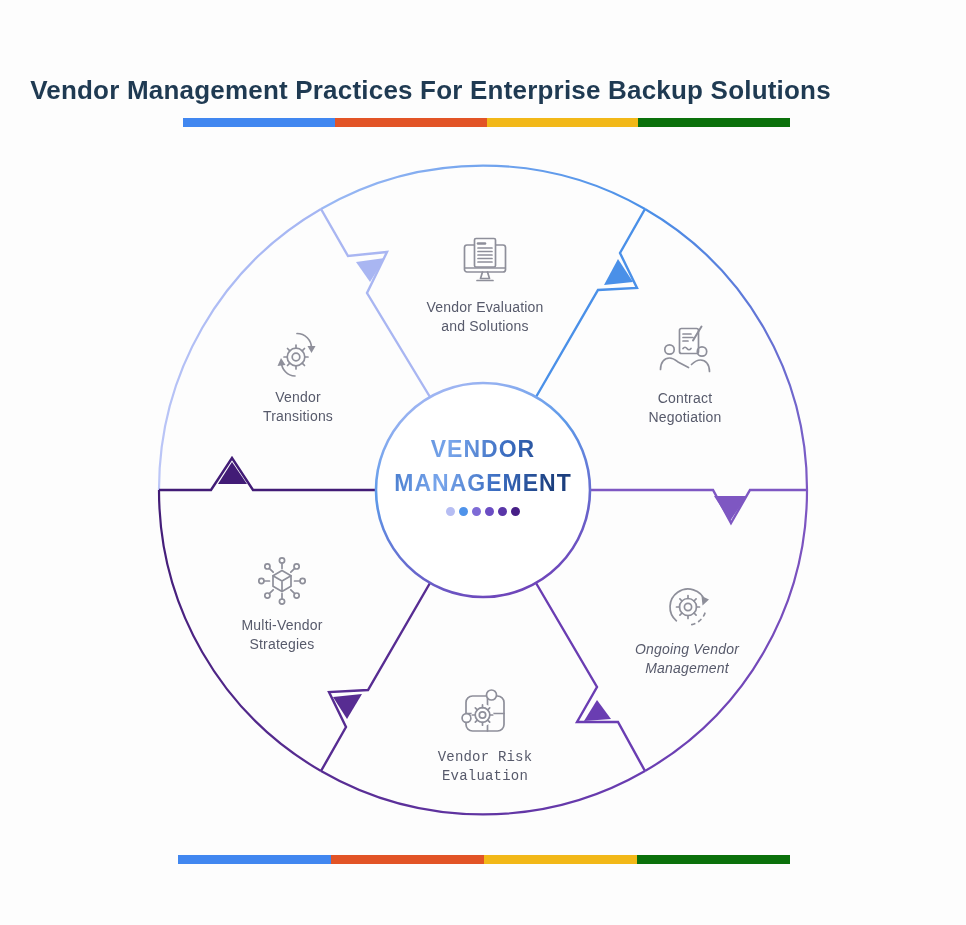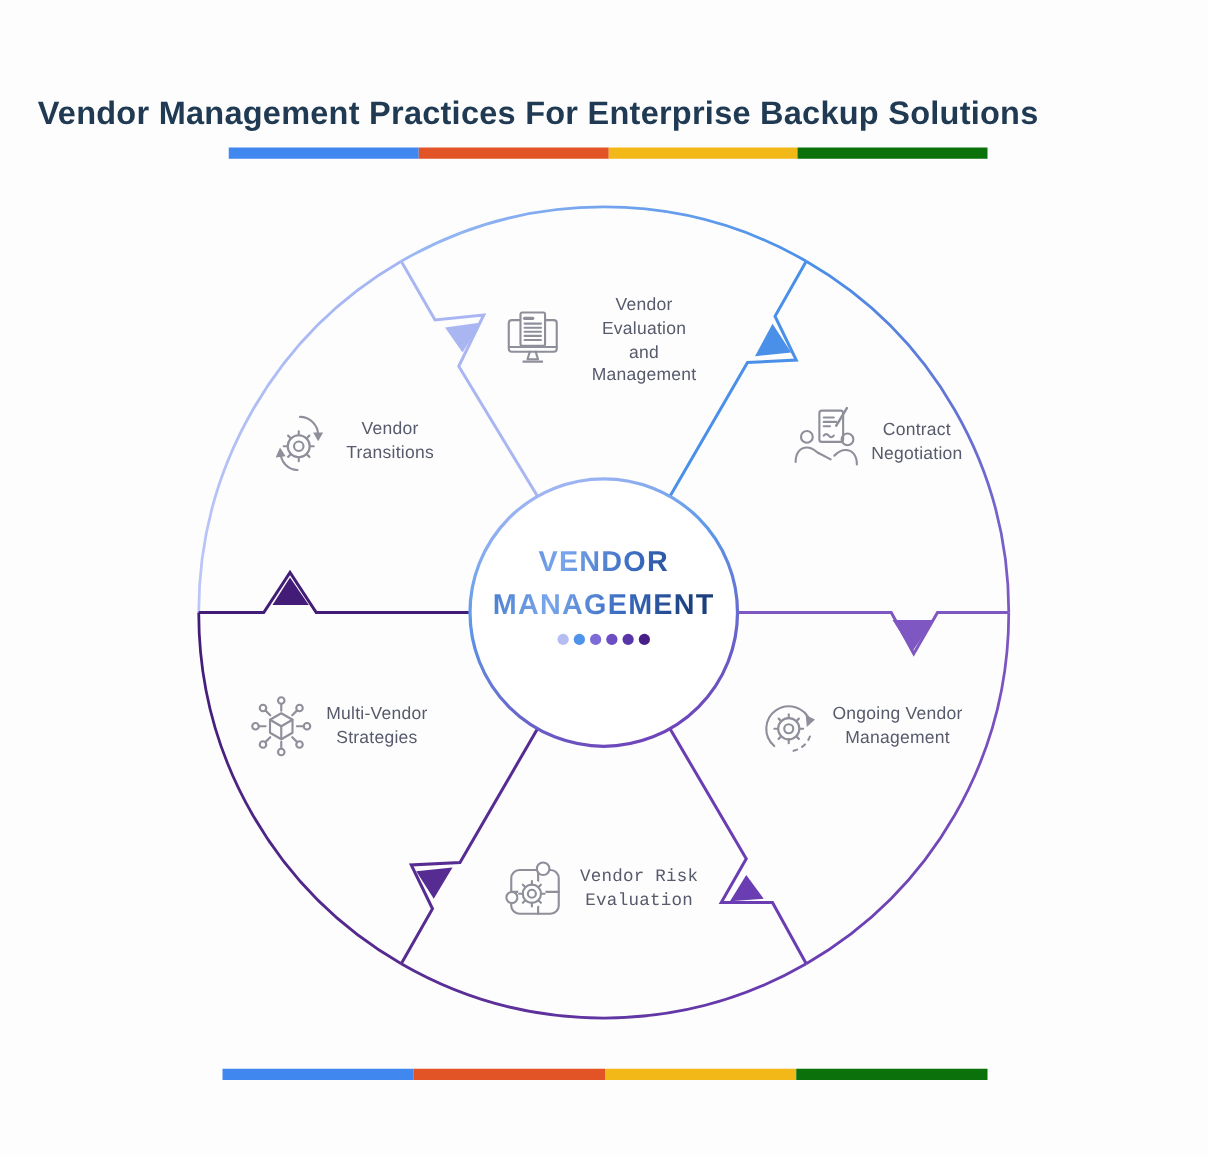--- a/index.html
+++ b/index.html
@@ -25,34 +25,34 @@
   .ct-lines{
     text-align:center;font-weight:700;font-size:23px;line-height:34px;
     letter-spacing:1px;
     -webkit-background-clip:text;background-clip:text;
     color:transparent;-webkit-text-fill-color:transparent;
     background-image:linear-gradient(105deg,#4a7ecf 5%,#7aa7ec 30%,#3a6cc0 60%,#1c3f7e 88%);
   }
   .dots{display:flex;gap:4px;margin-top:7px;}
   .dot{width:9px;height:9px;border-radius:50%;display:inline-block;}
   .section{
-    position:absolute;width:170px;display:flex;flex-direction:row;
+    position:absolute;width:170px;display:flex;flex-direction:column;
     align-items:center;gap:8px;
   }
   .section .label{
     text-align:center;font-size:14px;line-height:1.34;
     color:var(--label-color,#575a6b);letter-spacing:.2px;
   }
   .icon{width:56px;height:56px;display:block;}
   .icon *{vector-effect:non-scaling-stroke;}
   .icon g{stroke:var(--icon-color,#8e8f9a);fill:none;stroke-width:1.7;
     stroke-linecap:round;stroke-linejoin:round;}
   .s1{left:400px;top:234px;}
   .s2{left:600px;top:325px;justify-content:flex-end;}
-  .s3{left:602px;top:552px;}
+  .s3{left:602px;top:576px;font-style:italic;}
   .s4{left:400px;top:684px;font-family:Liberation Mono, monospace;}
   .s5{left:197px;top:552px;}
   .s6{left:213px;top:324px;}
 </style>
 </head>
 <body style="--title-color: #1f3a52; --icon-color: #8e8f9a; --label-color: #575a6b;">
 
 <h1 class="page-title">Vendor Management Practices For Enterprise Backup Solutions</h1>
 
 <div class="colorbar bar-top">
@@ -151,21 +151,21 @@
       <path d="M8 34 H48"></path>
       <rect x="17.5" y="4.5" width="21" height="28.5" rx="1.5" fill="#fff"></rect>
       <path d="M21 9.5 H28" stroke-width="2.6"></path>
       <path d="M21 14 H35 M21 17.5 H35 M21 21 H35 M21 24.5 H35 M21 28 H35"></path>
       <path d="M25.5 38 L23.5 44.5 H32.5 L30.5 38"></path>
       <path d="M20 46.5 H36"></path>
     </g>
   </svg>
   <div class="label">
     <div>Vendor Evaluation</div>
-    <div>and Management</div>
+    <div>and Solutions</div>
   </div>
 </div>
 
 <div class="section s2">
   <svg class="icon" viewBox="0 0 56 56">
     <g>
       <rect x="22.5" y="3.5" width="19" height="25" rx="2" fill="#fff"></rect>
       <path d="M26 9 H34 M26 12.5 H36 M26 16 H31"></path>
       <path d="M26 23.5 q2 -2.5 4 0 q2 2.5 4 0"></path>
       <path d="M44.5 1.5 L36 15.5" stroke-width="2"></path>

